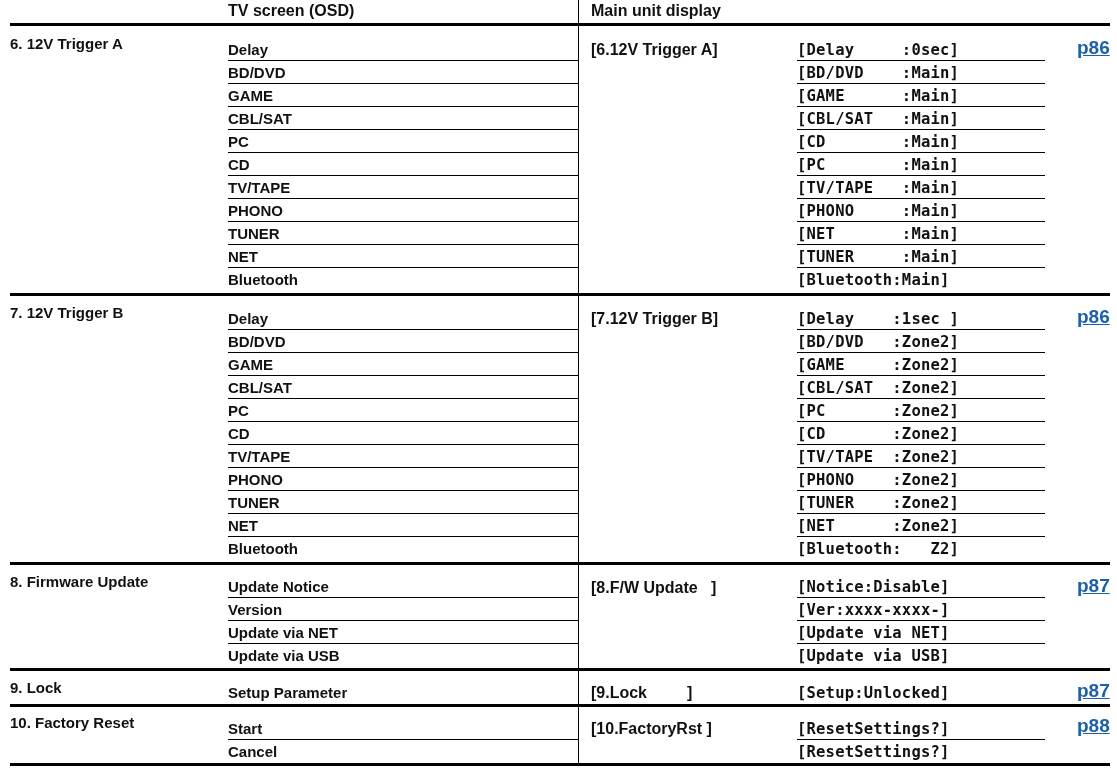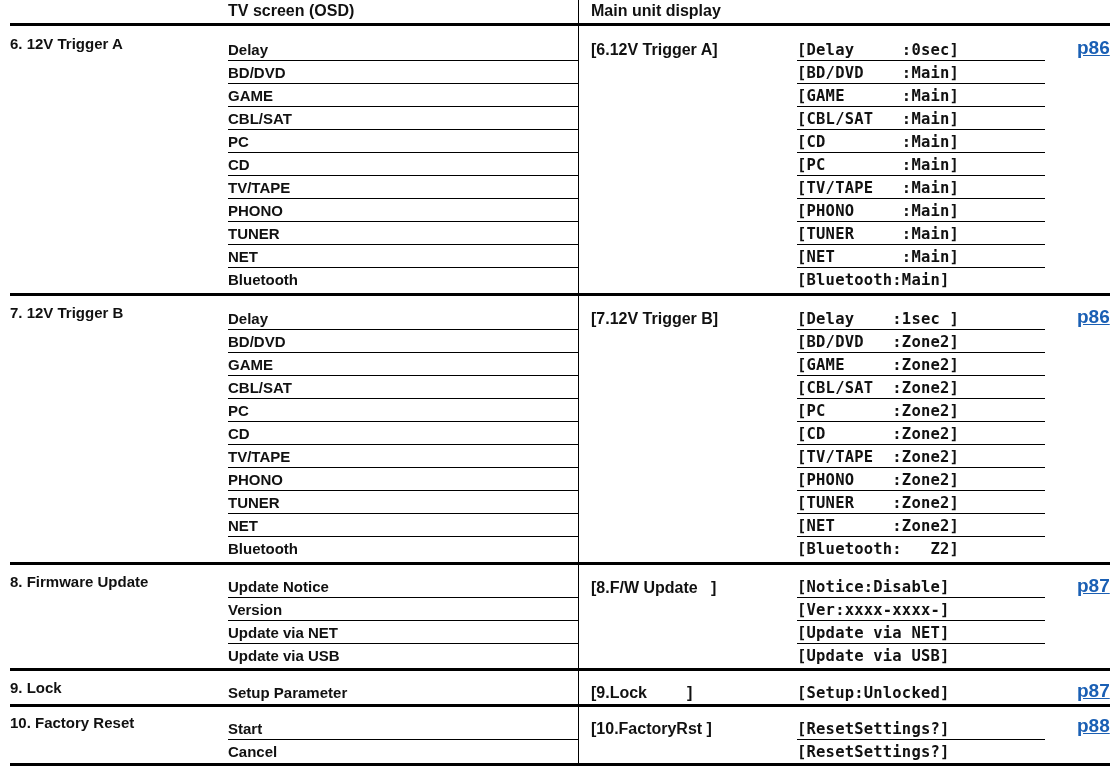--- a/index.html
+++ b/index.html
@@ -49,22 +49,22 @@
   </div>
   <div class="disp-list" style="top:12px">
     <div class="disp-row">[Delay     :0sec]</div>
     <div class="disp-row">[BD/DVD    :Main]</div>
     <div class="disp-row">[GAME      :Main]</div>
     <div class="disp-row">[CBL/SAT   :Main]</div>
     <div class="disp-row">[CD        :Main]</div>
     <div class="disp-row">[PC        :Main]</div>
     <div class="disp-row">[TV/TAPE   :Main]</div>
     <div class="disp-row">[PHONO     :Main]</div>
+    <div class="disp-row">[NET       :Main]</div>
     <div class="disp-row">[TUNER     :Main]</div>
-    <div class="disp-row">[NET       :Main]</div>
     <div class="disp-row last">[Bluetooth:Main]</div>
   </div>
 </div>
 
 <div class="thick" style="top:293px"></div>
 
 <div class="section" style="top:296px">
   <div class="sec-title" style="top:8px">7. 12V Trigger B</div>
   <div class="main-title" style="top:14px">[7.12V Trigger B]</div>
   <a class="pref" style="top:10px">p86</a>

